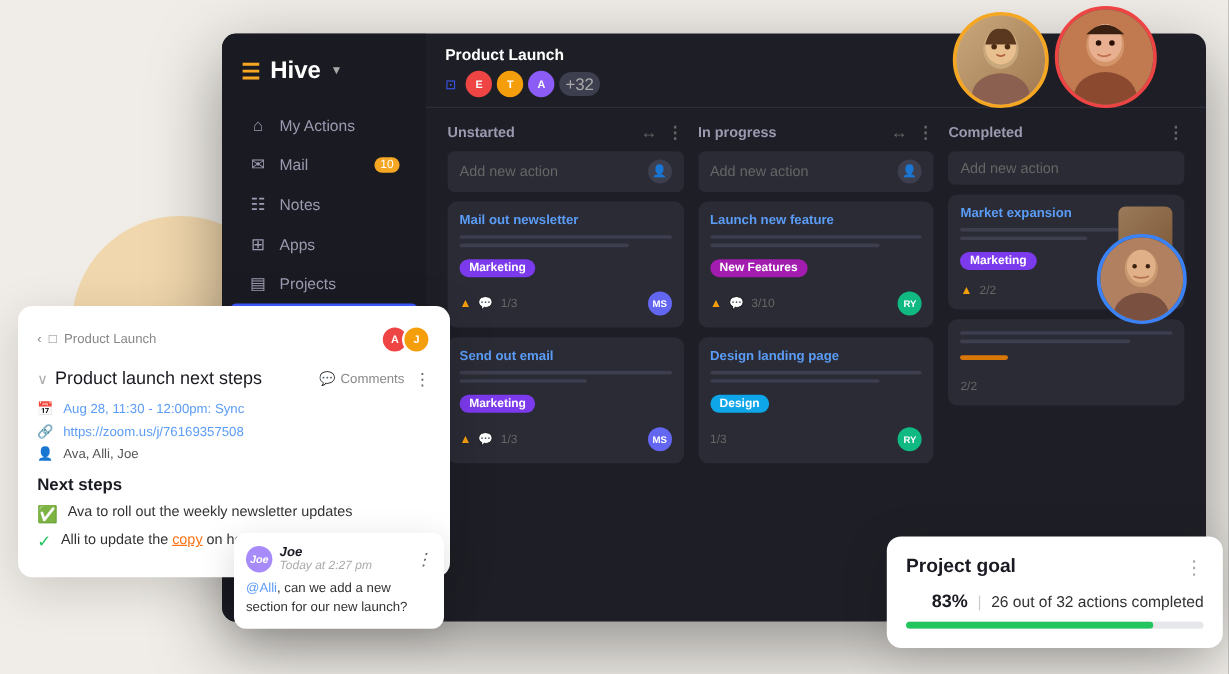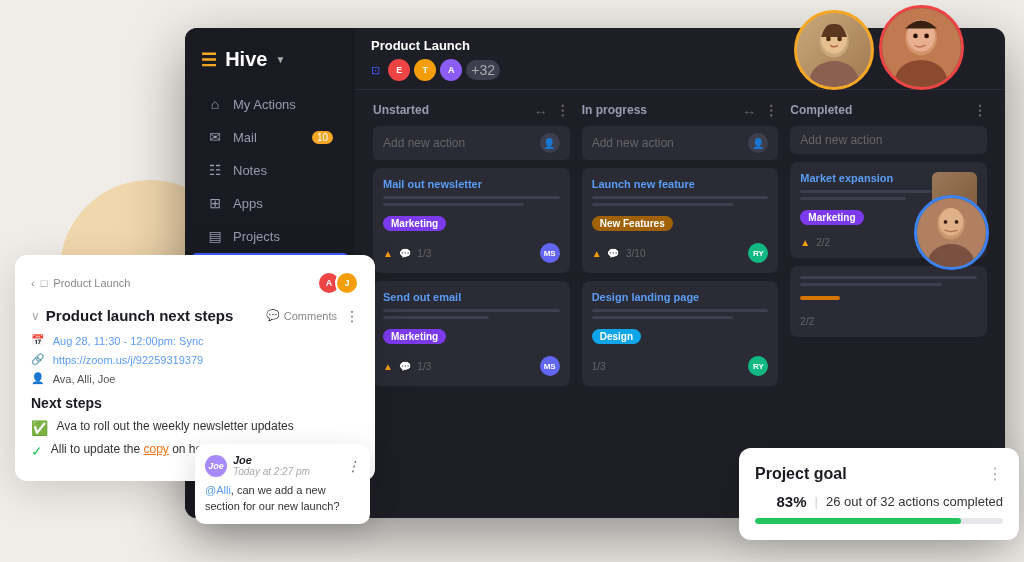--- a/index.html
+++ b/index.html
@@ -183,21 +183,21 @@
     .card-line.full { width: 100%; }
     .card-tag {
       display: inline-block;
       border-radius: 10px;
       font-size: 10px;
       font-weight: 600;
       padding: 2px 8px;
       margin: 6px 0;
     }
     .tag-marketing { background: #7c3aed; color: #fff; }
-    .tag-new-features { background: #a16207; color: #fff; }
+    .tag-new-features { background: #a21caf; color: #fff; }
     .tag-design { background: #0ea5e9; color: #fff; }
     .card-footer {
       display: flex;
       align-items: center;
       justify-content: space-between;
       margin-top: 6px;
     }
     .card-meta {
       display: flex;
       align-items: center;
@@ -246,21 +246,21 @@
       color: #fff;
     }
     .notes-title-row {
       display: flex;
       align-items: center;
       justify-content: space-between;
       margin-bottom: 10px;
     }
     .notes-title {
       font-size: 15px;
-      font-weight: 700;
+      font-weight: 400;
       color: #1a1b22;
     }
     .notes-comment-btn {
       font-size: 11px;
       color: #888;
       background: none;
       border: none;
       cursor: pointer;
       display: flex; align-items: center; gap: 4px;
     }
@@ -656,21 +656,21 @@
       <span class="dots-menu">⋮</span>
     </div>
   </div>
 
   <div class="notes-meta-row">
     <span class="notes-meta-icon">📅</span>
     <span>Aug 28, 11:30 - 12:00pm: Sync</span>
   </div>
   <div class="notes-meta-row">
     <span class="notes-meta-icon">🔗</span>
-    <span>https://zoom.us/j/92259319379</span>
+    <span>https://zoom.us/j/76169357508</span>
   </div>
   <div class="notes-meta-row">
     <span class="notes-meta-icon">👤</span>
     <span style="color:#555;">Ava, Alli, Joe</span>
   </div>
 
   <div class="notes-section-title">Next steps</div>
 
   <div class="notes-list-item">
     <span class="check-icon">✅</span>

